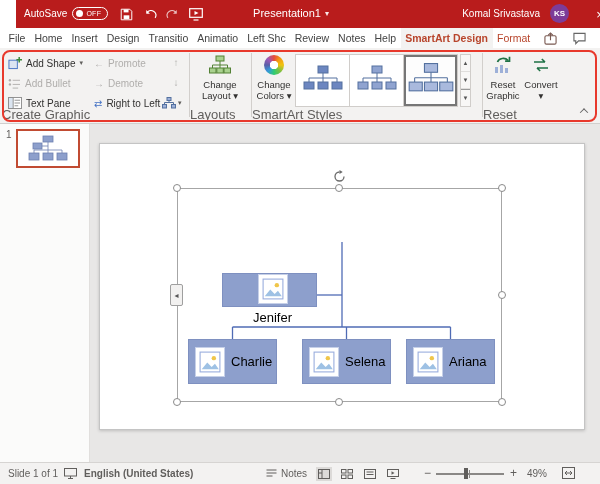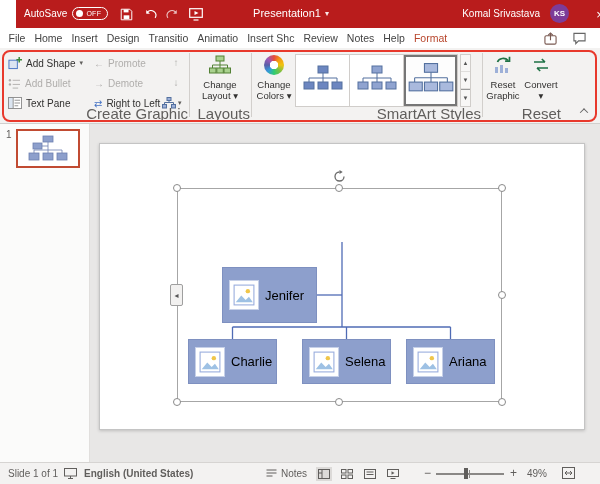--- a/index.html
+++ b/index.html
@@ -23,21 +23,21 @@
   #tabrow { position:absolute; left:0; top:28px; width:600px; height:20px; background:#fff; display:flex; align-items:stretch; padding-left:4px; }
   .tab { font-size:10.5px; color:#444; padding:0 4.5px; display:flex; align-items:center; cursor:pointer; white-space:nowrap; }
   .tab.contextual { color:#b8452c; }
   .tab.active { background:#f3f2f1; color:#b8452c; font-weight:bold; }
   .tabrow-icon { position:absolute; top:2px; width:17px; height:16px; display:flex; align-items:center; justify-content:center; cursor:pointer; }
 
   
   #ribbon { position:absolute; left:0; top:48px; width:600px; height:76px; background:#f3f2f1; border-bottom:1px solid #d1cfcd; }
   .rgroup { position:absolute; top:0; height:76px; }
   .gdivider { position:absolute; top:5px; width:1px; height:64px; background:#d2cfcc; }
-  .glabel { position:absolute; bottom:2px; left:0; right:0; text-align:right; font-size:15px; color:#605e5c; }
+  .glabel { position:absolute; bottom:2px; left:0; right:0; text-align:left; font-size:13px; color:#605e5c; }
   .sbtn { position:absolute; display:flex; align-items:center; gap:4px; font-size:10px; color:#323130; height:18px; cursor:pointer; white-space:nowrap; }
   .sbtn.disabled { color:#b0aeac; cursor:default; }
   .sbtn .chev { font-size:7px; color:#605e5c; }
   .bigbtn { position:absolute; top:4px; display:flex; flex-direction:column; align-items:center; font-size:9.5px; color:#323130; cursor:pointer; text-align:center; line-height:11px; }
   .bigbtn .ic { margin:2px 0 3px 0; height:22px; display:flex; align-items:center; }
   .arrowbtn { position:absolute; width:14px; height:16px; display:flex; align-items:center; justify-content:center; font-size:10px; color:#b0aeac; cursor:default; }
   .color-wheel { width:20px; height:20px; border-radius:50%;
      background: radial-gradient(circle, #ffffff 0 4px, rgba(255,255,255,0) 4.5px),
                  conic-gradient(#e74c3c,#f39c12,#f1c40f,#7bc043,#2ecc71,#3498db,#5b5ea6,#9b59b6,#e74c3c); }
   #gallery { position:absolute; left:43px; top:6px; width:163px; height:53px; background:#d0cdca; border:1px solid #d0cdca; display:flex; gap:1px; }
@@ -127,24 +127,25 @@
     <span id="close-btn">×</span>
   </div>
 
   <div id="tabrow">
     <span class="tab">File</span>
     <span class="tab">Home</span>
     <span class="tab">Insert</span>
     <span class="tab">Design</span>
     <span class="tab">Transitio</span>
     <span class="tab">Animatio</span>
-    <span class="tab">Insert Shc</span>
+    <span class="tab">Left Shc</span>
     <span class="tab">Review</span>
     <span class="tab">Notes</span>
     <span class="tab">Help</span>
+    <span class="tab contextual active">SmartArt Design</span>
     <span class="tab contextual">Format</span>
     <span class="tabrow-icon" style="right:41px;">
       <svg width="13" height="13" viewBox="0 0 14 14">
           <rect x="1" y="4" width="12" height="9" rx="1.5" fill="none" stroke="#7a5a52" stroke-width="1.2"></rect>
           <path d="M7 9V1.5M4.5 3.5L7 1l2.5 2.5" fill="none" stroke="#7a5a52" stroke-width="1.2"></path>
         </svg>
     </span>
     <span class="tabrow-icon" style="right:12px;">
       <svg width="13" height="13" viewBox="0 0 14 14">
           <path d="M1 1.5h12v8H6l-3 3v-3H1z" fill="none" stroke="#666" stroke-width="1.2"></path>
@@ -360,21 +361,21 @@
         <span id="rotate-handle">
           <svg width="13" height="13" viewBox="0 0 13 13">
               <path d="M11 6.5A4.5 4.5 0 1 1 6.5 2" stroke="#6a6a6a" stroke-width="1.3" fill="none"></path>
               <path d="M6.5 0l3.2 2-3.2 2z" fill="#6a6a6a"></path>
             </svg>
         </span>
         <span id="textpane-toggle">
             <span>◂</span>
           </span>
 
-        <div class="node" style="left:122px; top:123px; width:95px; height:56px;">
+        <div class="node" style="left:122px; top:129px; width:95px; height:34px;flex-direction:column;">
           <span class="ph">
             <svg width="22" height="22" viewBox="0 0 20 20">
                 <rect x="1" y="1" width="18" height="18" fill="#fff" stroke="#9aaede"></rect>
                 <circle cx="13.5" cy="6.5" r="2" fill="#f0c64a"></circle>
                 <path d="M2.5 16.5l5-6 4 4 3-3 3.5 5z" fill="#9ec1e4"></path>
               </svg>
           </span>
           <span>Jenifer</span>
         </div>
         <div class="node" style="left:88px; top:195px; width:89px; height:45px;">

